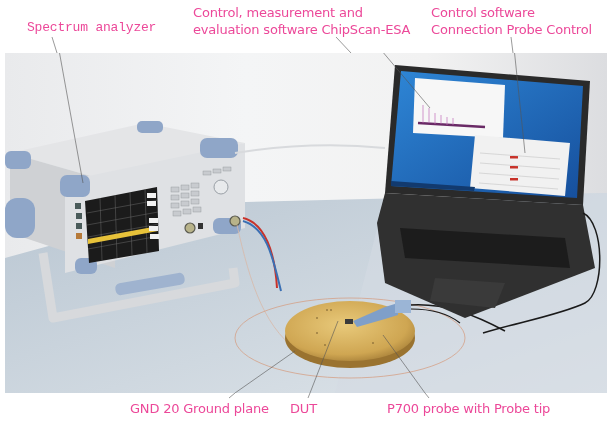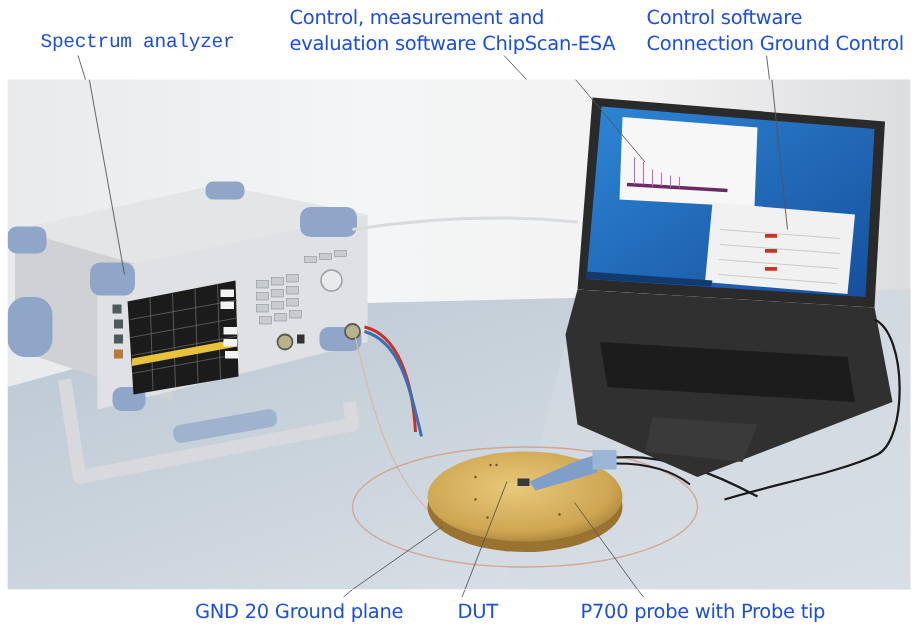--- a/index.html
+++ b/index.html
@@ -1,31 +1,31 @@
 <!DOCTYPE html>
 <html><head>
 <meta charset="utf-8">
 <style>
   html,body{margin:0;padding:0;}
   body{width:609px;height:429px;background:#ffffff;position:relative;overflow:hidden;font-family:"DejaVu Sans","Liberation Sans",sans-serif;}
-  .label{position:absolute;font-size:13px;color:#1d4ed8;line-height:17px;white-space:nowrap;letter-spacing:-0.2px;}
+  .label{position:absolute;font-size:13px;color:#ec4899;line-height:17px;white-space:nowrap;letter-spacing:-0.2px;}
   .photo{position:absolute;left:5px;top:53px;width:602px;height:340px;overflow:hidden;
     background:linear-gradient(90deg,#e9eaec 0%,#f4f5f6 40%,#f2f2f2 70%,#dcdde0 100%);}
   svg{position:absolute;left:0;top:0;}
 </style>
 </head>
 <body>
 
 <div style="position:absolute;left:0;top:0;width:609px;height:429px;">
 
   <div class="label" style="left:27px;top:19px;font-family:Liberation Mono, monospace;">Spectrum analyzer</div>
   <div class="label" style="left:193px;top:4px;">Control, measurement and</div>
   <div class="label" style="left:431px;top:4px;">Control software</div>
   <div class="label" style="left:193px;top:21px;">evaluation software ChipScan-ESA</div>
-  <div class="label" style="left:431px;top:21px;">Connection Ground Control</div>
+  <div class="label" style="left:431px;top:21px;">Connection Probe Control</div>
 
   <div class="photo">
     <svg width="602" height="340" viewBox="0 0 602 340">
       <defs>
         <linearGradient id="tbl" x1="0" y1="0" x2="1" y2="1">
           <stop offset="0" stop-color="#b9c6d2"></stop>
           <stop offset="1" stop-color="#dfe5ea"></stop>
         </linearGradient>
         <radialGradient id="brass" cx="0.45" cy="0.4" r="0.7">
           <stop offset="0" stop-color="#e8c97a"></stop>
@@ -200,15 +200,15 @@
 
   <svg width="609" height="20" style="position:absolute;left:0;top:393px;">
     <g stroke="#555" stroke-width="0.6">
       <line x1="235" y1="0" x2="229" y2="5"></line>
       <line x1="310" y1="0" x2="308" y2="5"></line>
       <line x1="425" y1="0" x2="429" y2="5"></line>
     </g>
   </svg>
 
   <div class="label" style="left:130px;top:400px;">GND 20 Ground plane</div>
-  <div class="label" style="left:305px;top:400px;">DUT</div>
+  <div class="label" style="left:290px;top:400px;">DUT</div>
   <div class="label" style="left:387px;top:400px;">P700 probe with Probe tip</div>
 </div>
 
 </body></html>

